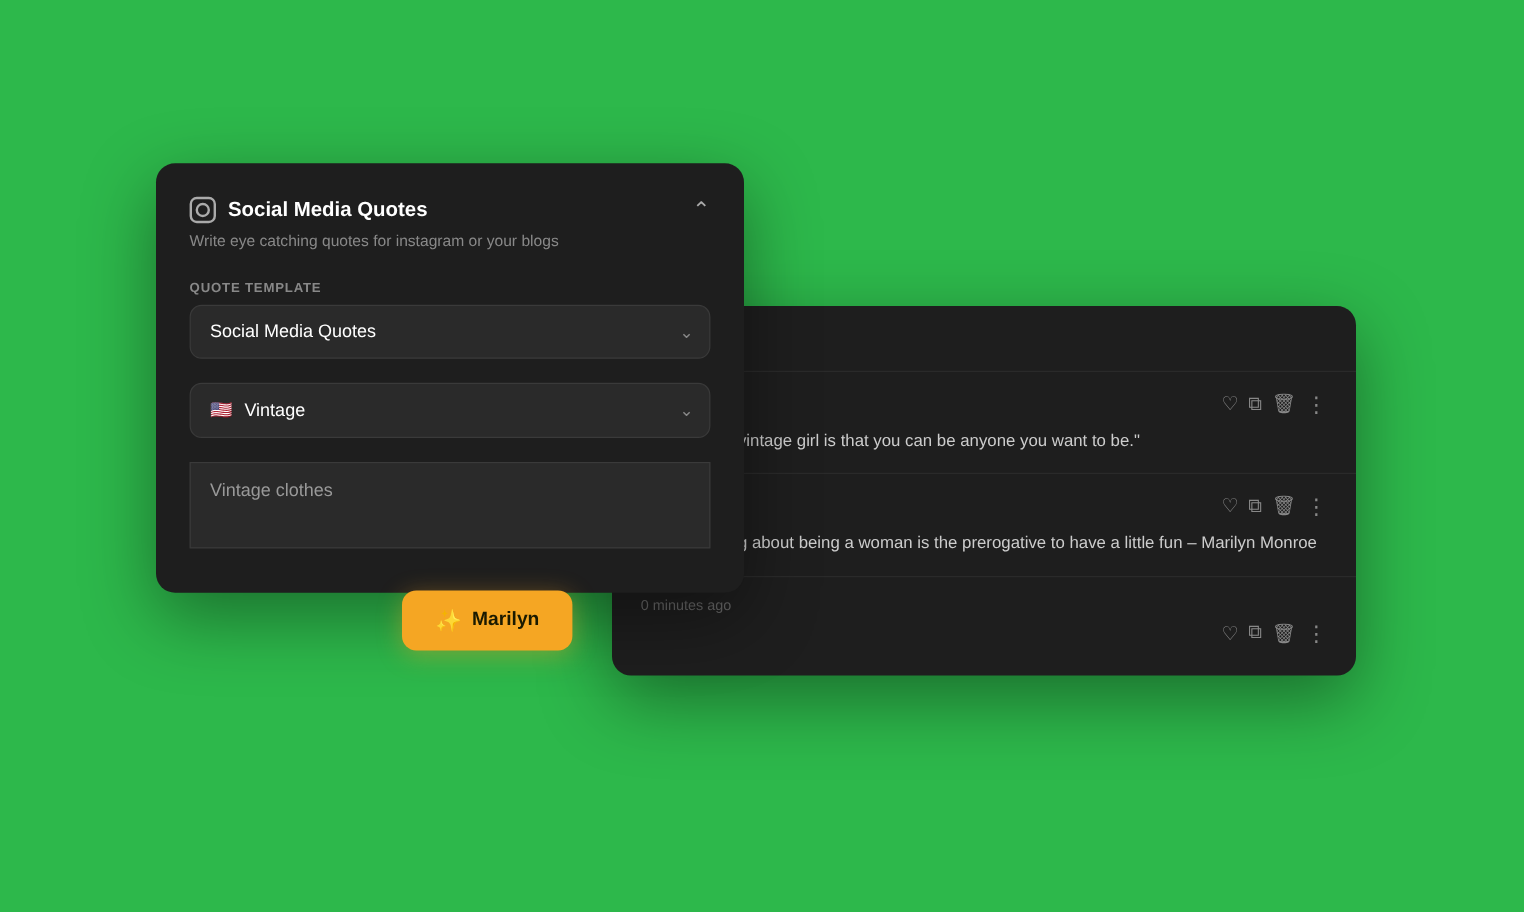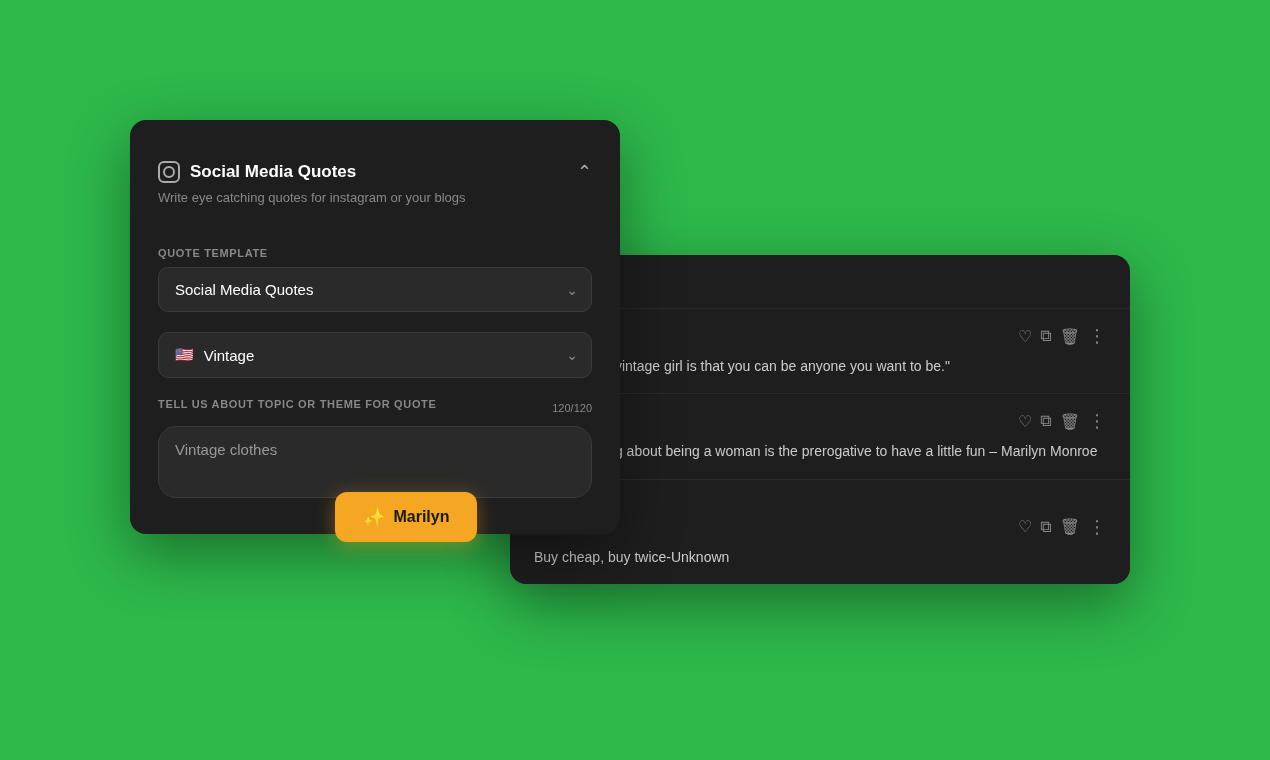--- a/index.html
+++ b/index.html
@@ -9,26 +9,26 @@
       height: 760px;
       background-color: #2db84b;
       font-family: -apple-system, BlinkMacSystemFont, 'Segoe UI', sans-serif;
       position: relative;
       overflow: hidden;
     }
 
     
     .left-panel {
       position: absolute;
-      top: 120px;
+      top: 136px;
       left: 130px;
       width: 490px;
       background: #1e1e1e;
       border-radius: 16px;
-      padding: 41px 28px 32px;
+      padding: 28px 28px 32px;
       z-index: 10;
       box-shadow: 0 20px 60px rgba(0,0,0,0.4);
     }
 
     .panel-header {
       display: flex;
       justify-content: space-between;
       align-items: flex-start;
       margin-bottom: 6px;
     }
@@ -68,21 +68,21 @@
     .chevron-up {
       color: #aaa;
       font-size: 18px;
       cursor: pointer;
       user-select: none;
     }
 
     .panel-subtitle {
       font-size: 13px;
       color: #888;
-      margin-bottom: 40px;
+      margin-bottom: 24px;
       line-height: 1.4;
     }
 
     .field-label {
       font-size: 11px;
       font-weight: 600;
       color: #888;
       letter-spacing: 0.06em;
       margin-bottom: 8px;
     }
@@ -140,21 +140,21 @@
     .char-count {
       font-size: 11px;
       color: #888;
       font-weight: 500;
     }
 
     .textarea-field {
       width: 100%;
       background: #2a2a2a;
       border: 1px solid #3a3a3a;
-      border-radius: 18px;
+      border-radius: 0;
       padding: 14px 16px;
       color: #999;
       font-size: 15px;
       min-height: 72px;
       resize: none;
       outline: none;
       font-family: inherit;
     }
 
     
@@ -309,24 +309,20 @@
     <div class="select-wrapper">
       <div class="language-select-field">
         <span>🇺🇸</span>
         <span>Vintage</span>
       </div>
       <span class="select-arrow">⌄</span>
     </div>
   </div>
 
   <div>
-    <div class="field-row">
-      <div class="field-label">TELL US ABOUT TOPIC OR THEME FOR QUOTE</div>
-      <span class="char-count">120/120</span>
-    </div>
     <textarea class="textarea-field" style="">Vintage clothes</textarea>
   </div>
 </div>
 
 <svg class="connection-line" width="400" height="200" style="position:absolute; top:430px; left:300px; z-index:6;">
 
   <polyline points="100,10 100,60 200,60" fill="none" stroke="white" stroke-width="2.5" stroke-linejoin="round"></polyline>
 
   <polyline points="200,60 280,60 280,10" fill="none" stroke="white" stroke-width="2.5" stroke-linejoin="round"></polyline>
 </svg>
@@ -374,17 +370,16 @@
     <div class="history-item">
       <p class="timestamp">0 minutes ago</p>
       <div class="history-item-header">
         <div class="history-item-actions">
           <span class="action-icon">♡</span>
           <span class="action-icon">⧉</span>
           <span class="action-icon">🗑</span>
           <span class="more-icon">⋮</span>
         </div>
       </div>
-      <p class="quote-text">Buy cheap, buy twice-Unknown</p>
     </div>
 
   </div>
 </div>
 
 </body></html>

